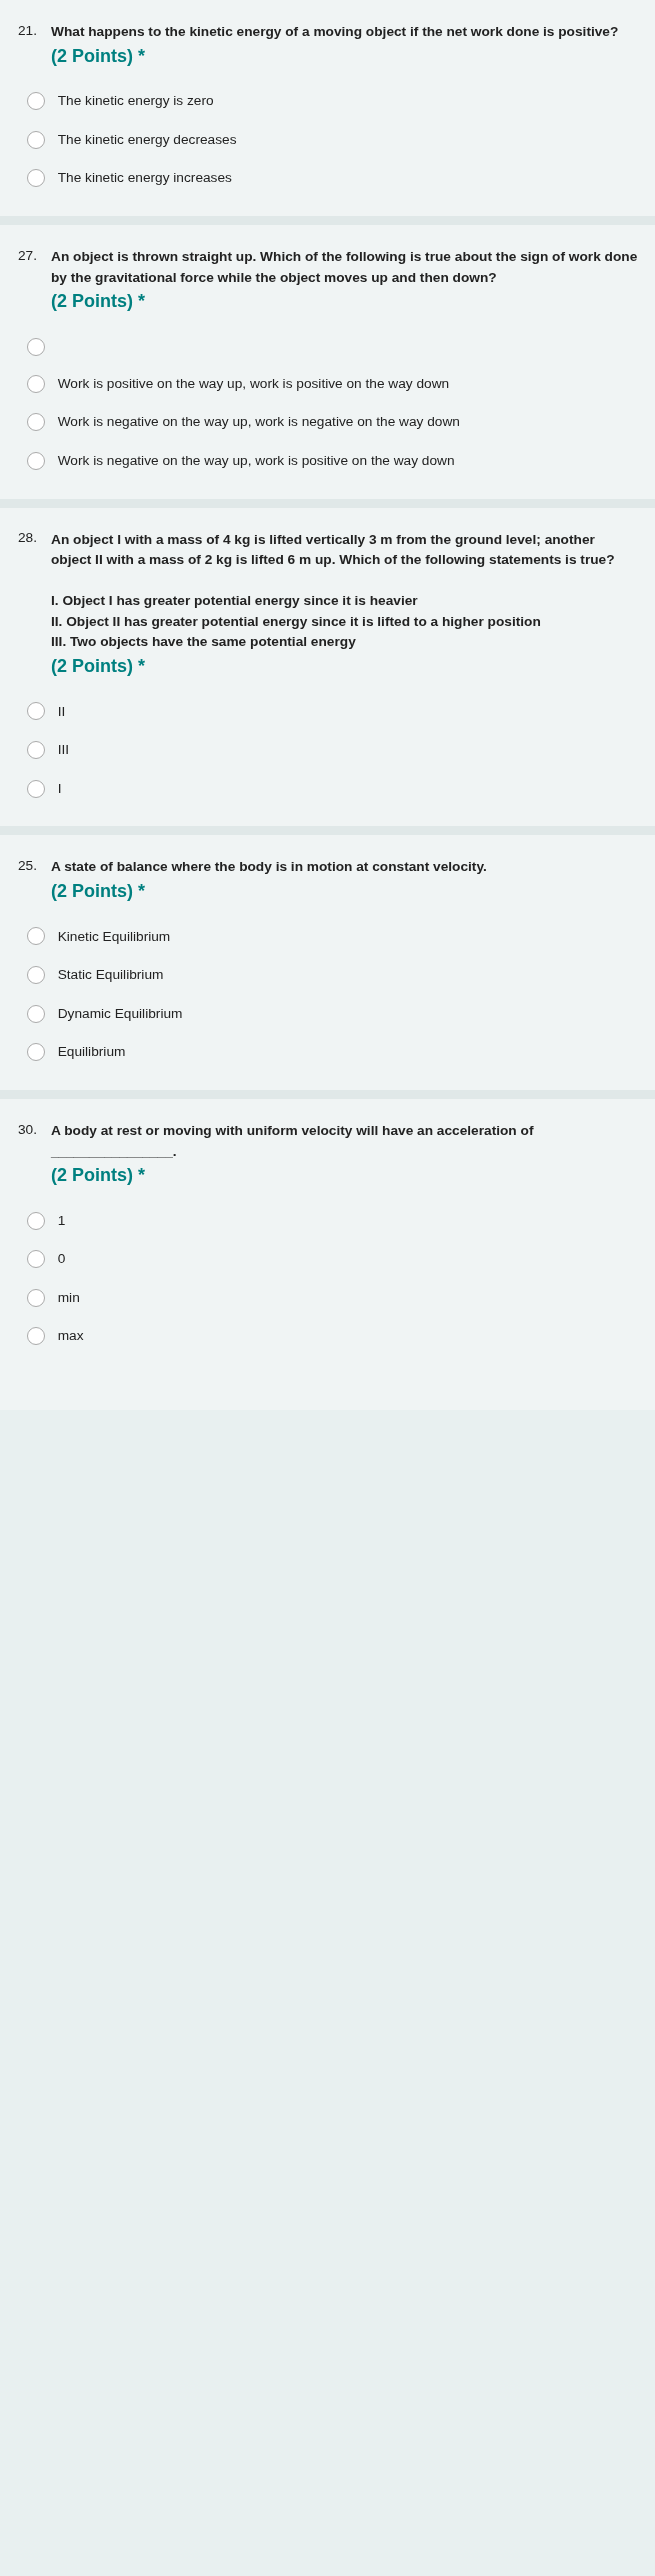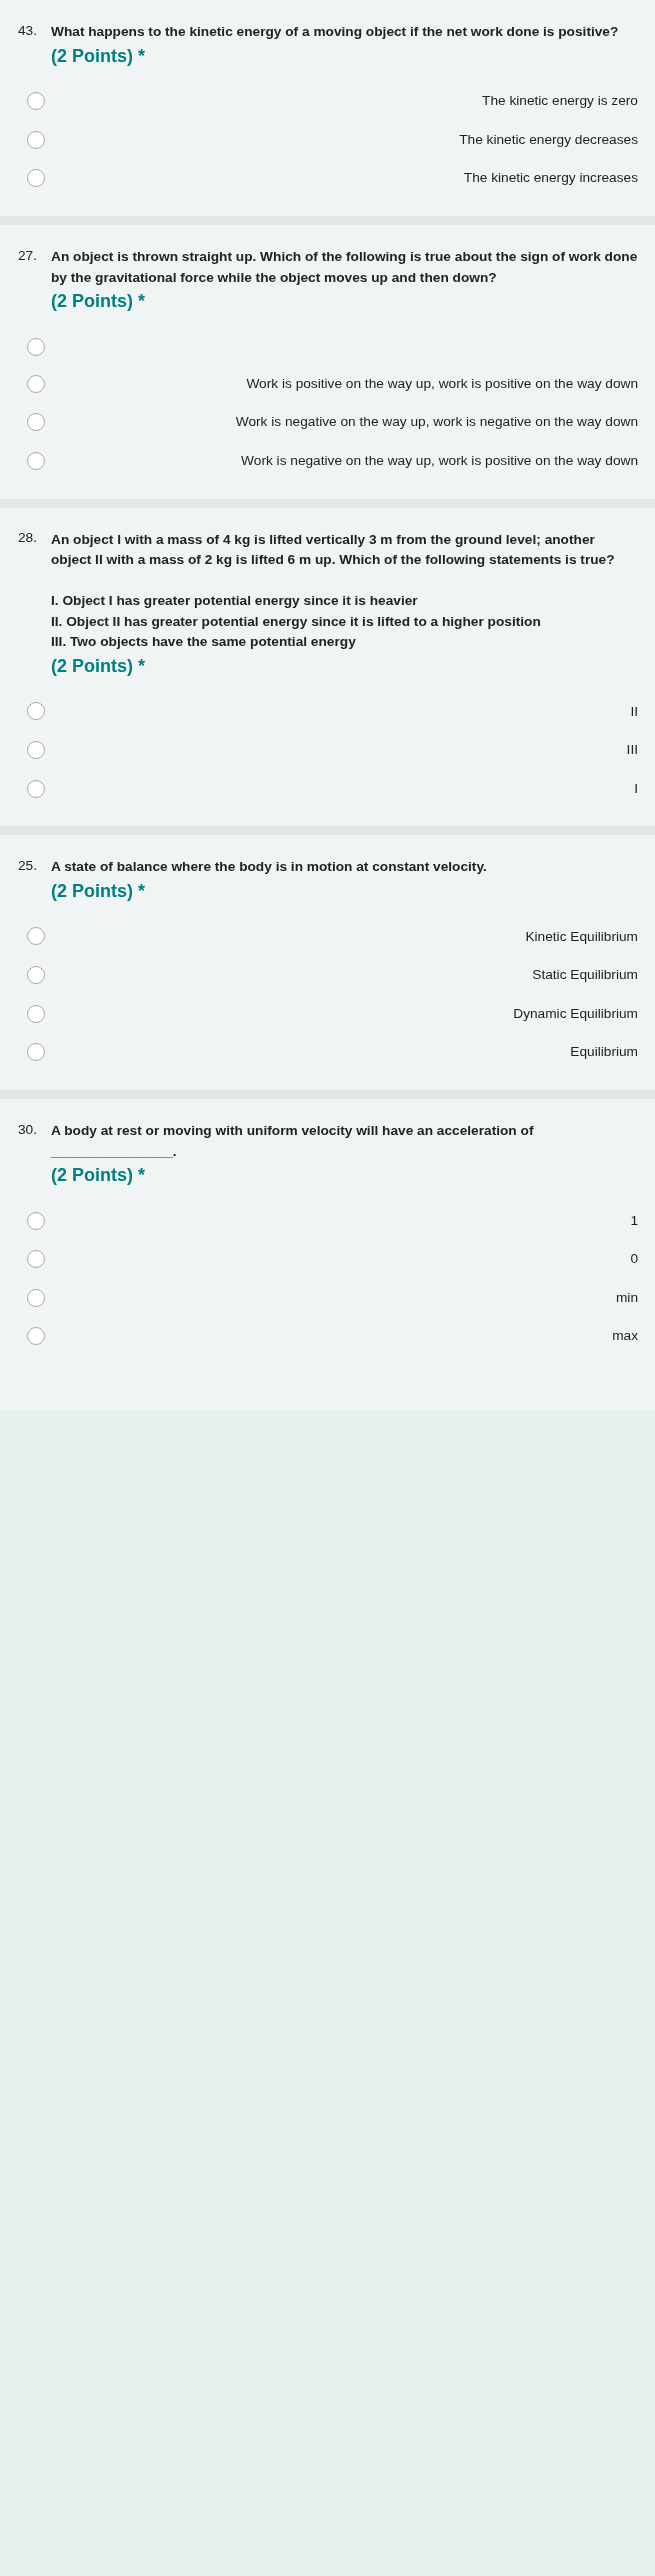--- a/index.html
+++ b/index.html
@@ -44,21 +44,20 @@
     .options-list {
       list-style: none;
       padding: 0;
       margin: 0;
     }
     .option-item {
       display: flex;
       align-items: flex-start;
       padding: 9px 0 9px 9px;
       cursor: pointer;
-      text-align: right;
     }
     .radio-circle {
       width: 18px;
       height: 18px;
       border-radius: 50%;
       border: 1.8px solid #aaa;
       background: #fff;
       display: inline-block;
       flex-shrink: 0;
       margin-right: 12.7px;
@@ -73,21 +72,21 @@
       height: 9px;
       background: #e0e8e8;
     }
   </style>
 </head>
 <body>
 
 <div class="page">
 <div class="question-block">
       <div class="question-header">
-        <span class="question-number">43.</span>
+        <span class="question-number">21.</span>
         <div class="question-text">What happens to the kinetic energy of a moving object if the net work done is positive?<br><span class="points-label"> (2 Points) *</span></div>
       </div>
       <ul class="options-list">
         <li class="option-item">
           <span class="radio-circle"></span>
           <span class="option-text">The kinetic energy is zero</span>
         </li>
         <li class="option-item">
           <span class="radio-circle"></span>
           <span class="option-text">The kinetic energy decreases</span>

